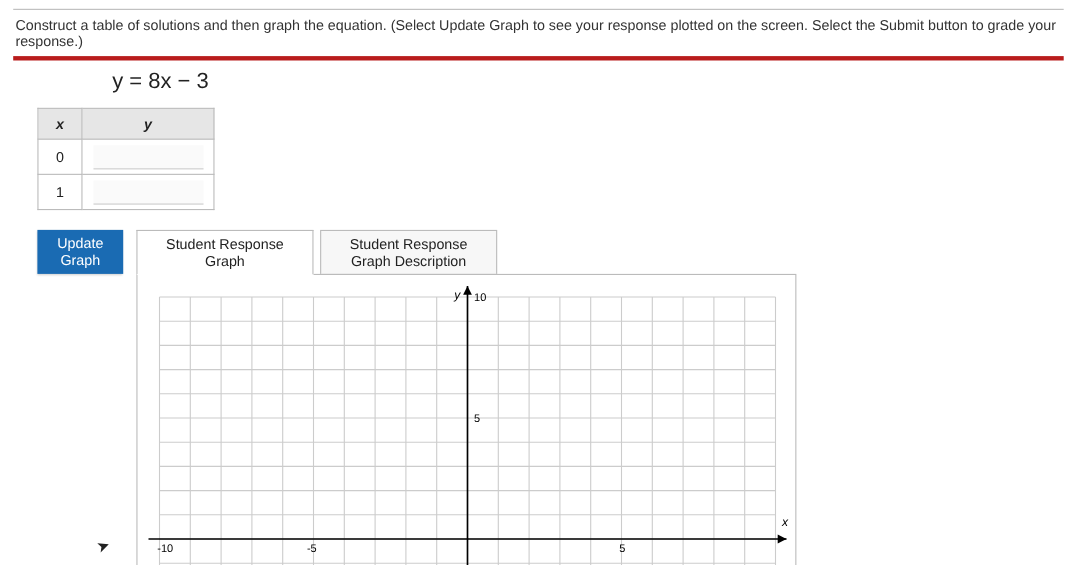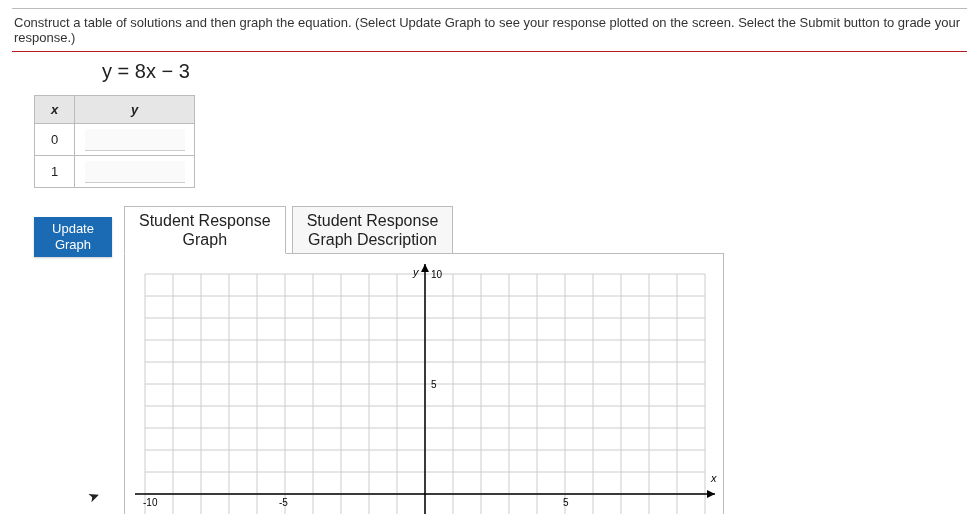--- a/index.html
+++ b/index.html
@@ -6,21 +6,21 @@
   body {
     font-family: Arial, Helvetica, sans-serif;
     font-size: 13px;
     color: #222;
     background: #fff;
     padding: 8px 12px;
     width: 979px;
   }
   .instruction {
     border-top: 1px solid #bbb;
-    border-bottom: 1px solid #b91c1c;
+    border-bottom: 4px solid #b91c1c;
     padding: 6px 2px;
     font-size: 13px;
     color: #333;
   }
   .equation {
     padding: 8px 0 12px 90px;
     font-size: 20px;
   }
   .solutions {
     border-collapse: collapse;
@@ -63,29 +63,28 @@
     border: none;
     width: 78px;
     height: 40px;
     font-size: 13px;
     line-height: 1.25;
     text-align: center;
     cursor: pointer;
     font-family: inherit;
     padding: 2px;
     box-shadow: 0 1px 2px rgba(0,0,0,0.2);
-    margin-top: 11px;
   }
   .tabs-and-graph { flex: 0 0 auto; }
   .tabs { display: flex; gap: 6px; }
   .tab {
     border: 1px solid #bbb;
     background: #f7f7f7;
-    padding: 4px 14px;
-    font-size: 16px;
+    padding: 4px 26px;
+    font-size: 13px;
     text-align: center;
     line-height: 1.2;
     cursor: pointer;
   }
   .tab.active { background: #fff; border-bottom-color: #fff; position: relative; z-index: 2; }
   .graph-panel {
     border: 1px solid #bbb;
     margin-top: -1px;
     background: #fff;
     width: 600px;

